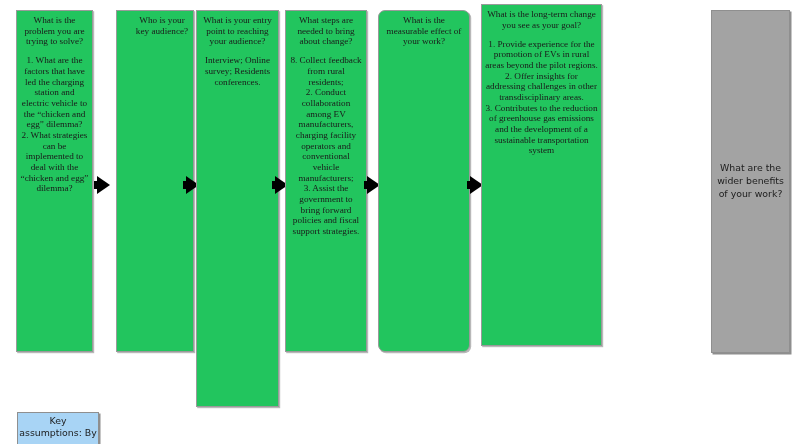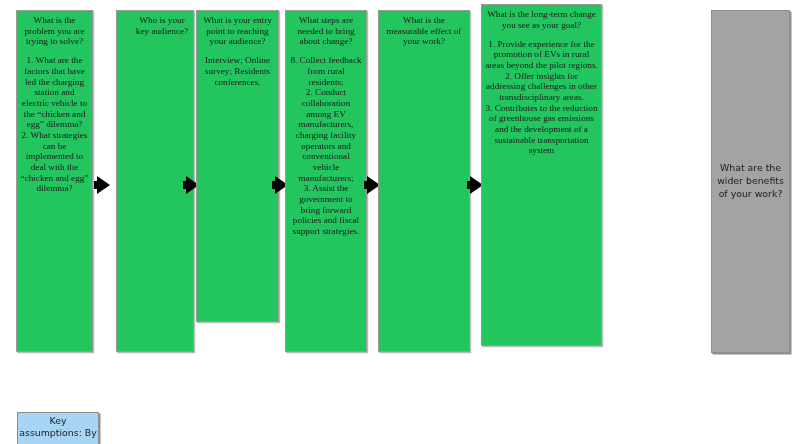--- a/index.html
+++ b/index.html
@@ -108,39 +108,39 @@
 
   <div class="arrow" style="left:97px; top:176px;"></div>
 
   <div class="flow-box" style="left:116px; top:10px; width:78px; height:342px; font-size:9.2px;padding-left:17px;">
     <div class="para">Who is your key audience?</div>
     <span class="gap"></span>
   </div>
 
   <div class="arrow" style="left:186px; top:176px;"></div>
 
-  <div class="flow-box" style="left:196px; top:10px; width:83px; height:312px; font-size:9.2px;">
+  <div class="flow-box" style="left:196px; top:10px; width:83px; height:397px; font-size:9.2px;">
     <div class="para">What is your entry point to reaching your audience?</div>
     <span class="gap"></span>
     <div class="para">Interview; Online survey; Residents conferences.</div>
   </div>
 
   <div class="arrow" style="left:275px; top:176px;"></div>
 
   <div class="flow-box" style="left:285px; top:10px; width:82px; height:342px; font-size:9.2px;">
     <div class="para">What steps are needed to bring about change?</div>
     <span class="gap"></span>
     <div class="para">8. Collect feedback from rural residents;
 2. Conduct collaboration among EV manufacturers, charging facility operators and conventional vehicle manufacturers;
 3. Assist the government to bring forward policies and fiscal support strategies.</div>
   </div>
 
   <div class="arrow" style="left:367px; top:176px;"></div>
 
-  <div class="flow-box" style="left:378px; top:10px; width:92px; height:342px; font-size:9.2px;">
+  <div class="flow-box" style="left:378px; top:10px; width:92px; height:342px; font-size:9.2px;border-radius:7px;">
     <div class="para">What is the measurable effect of your work?</div>
     <span class="gap"></span>
   </div>
 
   <div class="arrow" style="left:470px; top:176px;"></div>
 
   <div class="flow-box" style="left:481px; top:4px; width:121px; height:342px; font-size:9.2px;">
     <div class="para">What is the long-term change you see as your goal?</div>
     <span class="gap"></span>
     <div class="para">1. Provide experience for the promotion of EVs in rural areas beyond the pilot regions.

